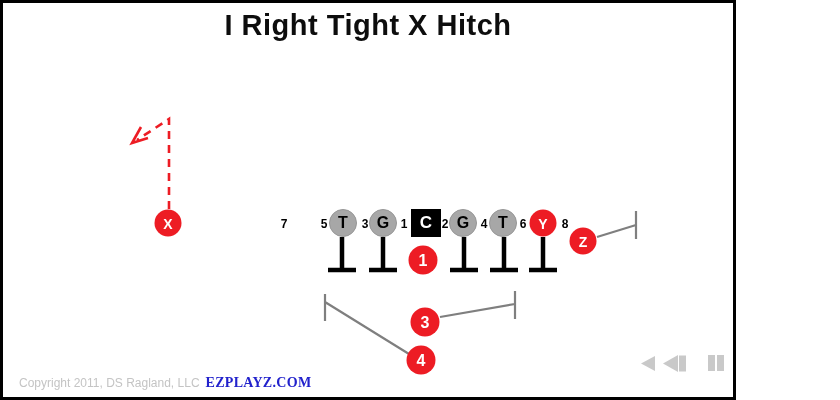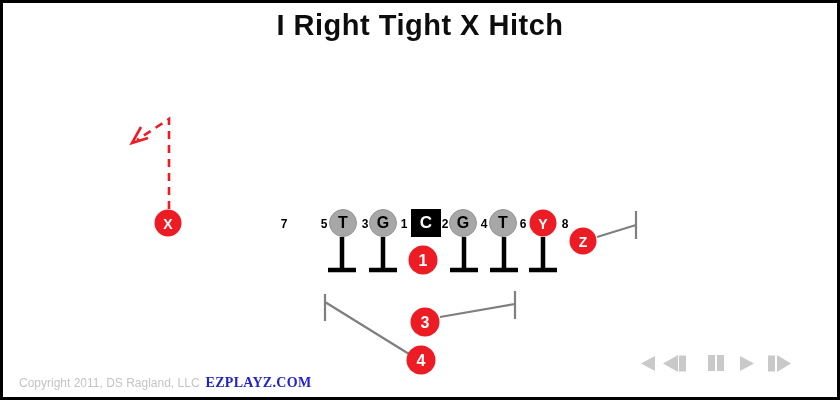--- a/index.html
+++ b/index.html
@@ -1,17 +1,17 @@
 <!DOCTYPE html>
 <html><head>
 <meta charset="utf-8">
 <style>
   html,body { margin:0; padding:0; background:#fff; }
   .frame {
-    position:relative; width:840px; height:400px; box-sizing:border-box;
+    position:relative; width:736px; height:400px; box-sizing:border-box;
     background:#ffffff; border:3px solid #000;
     font-family:"Liberation Sans", sans-serif; overflow:hidden;
   }
   .title {
     position:absolute; top:6px; left:0; right:0; margin:0;
     text-align:center; font-size:29px; font-weight:bold; color:#0d0d0d;
     letter-spacing:0.5px;
   }
   .overlay { position:absolute; left:0; top:0; width:840px; height:400px; pointer-events:none; }
   .pc {

